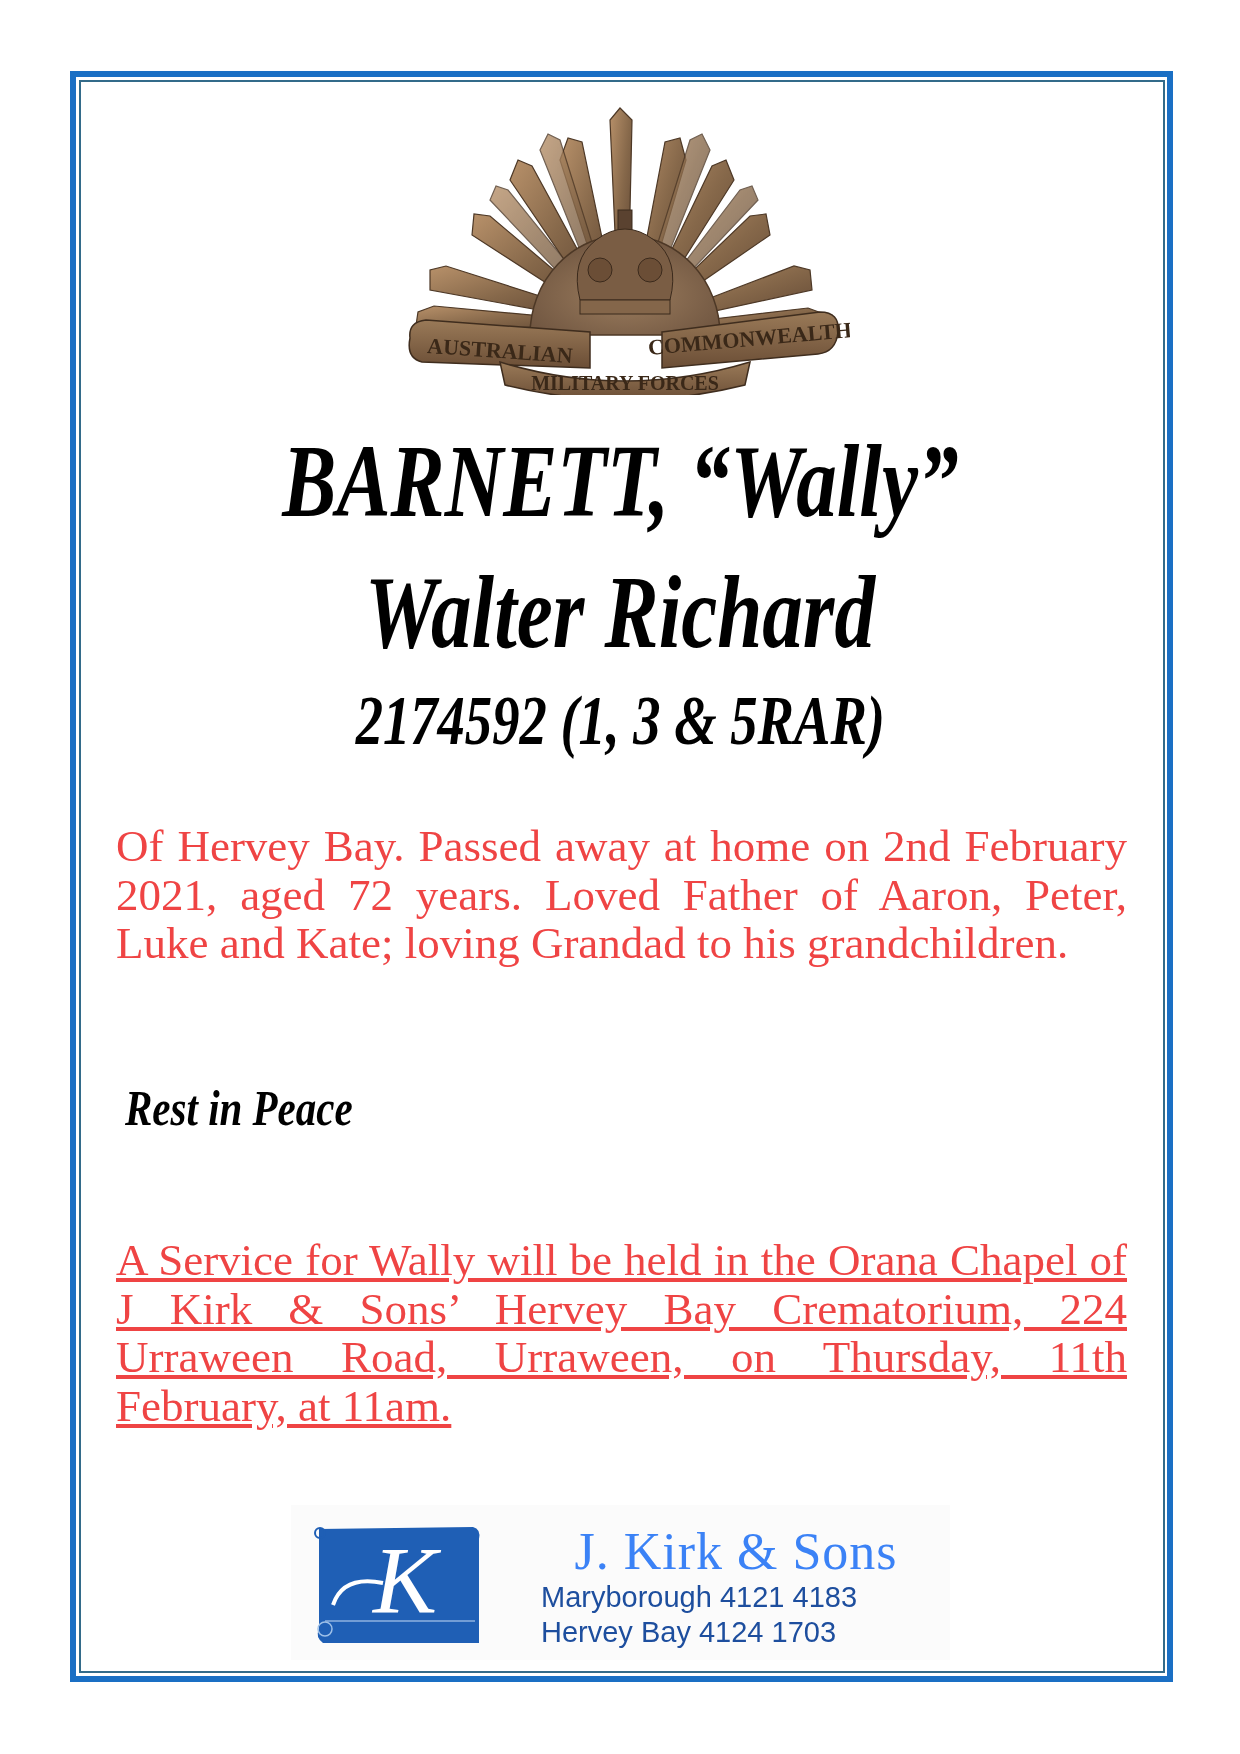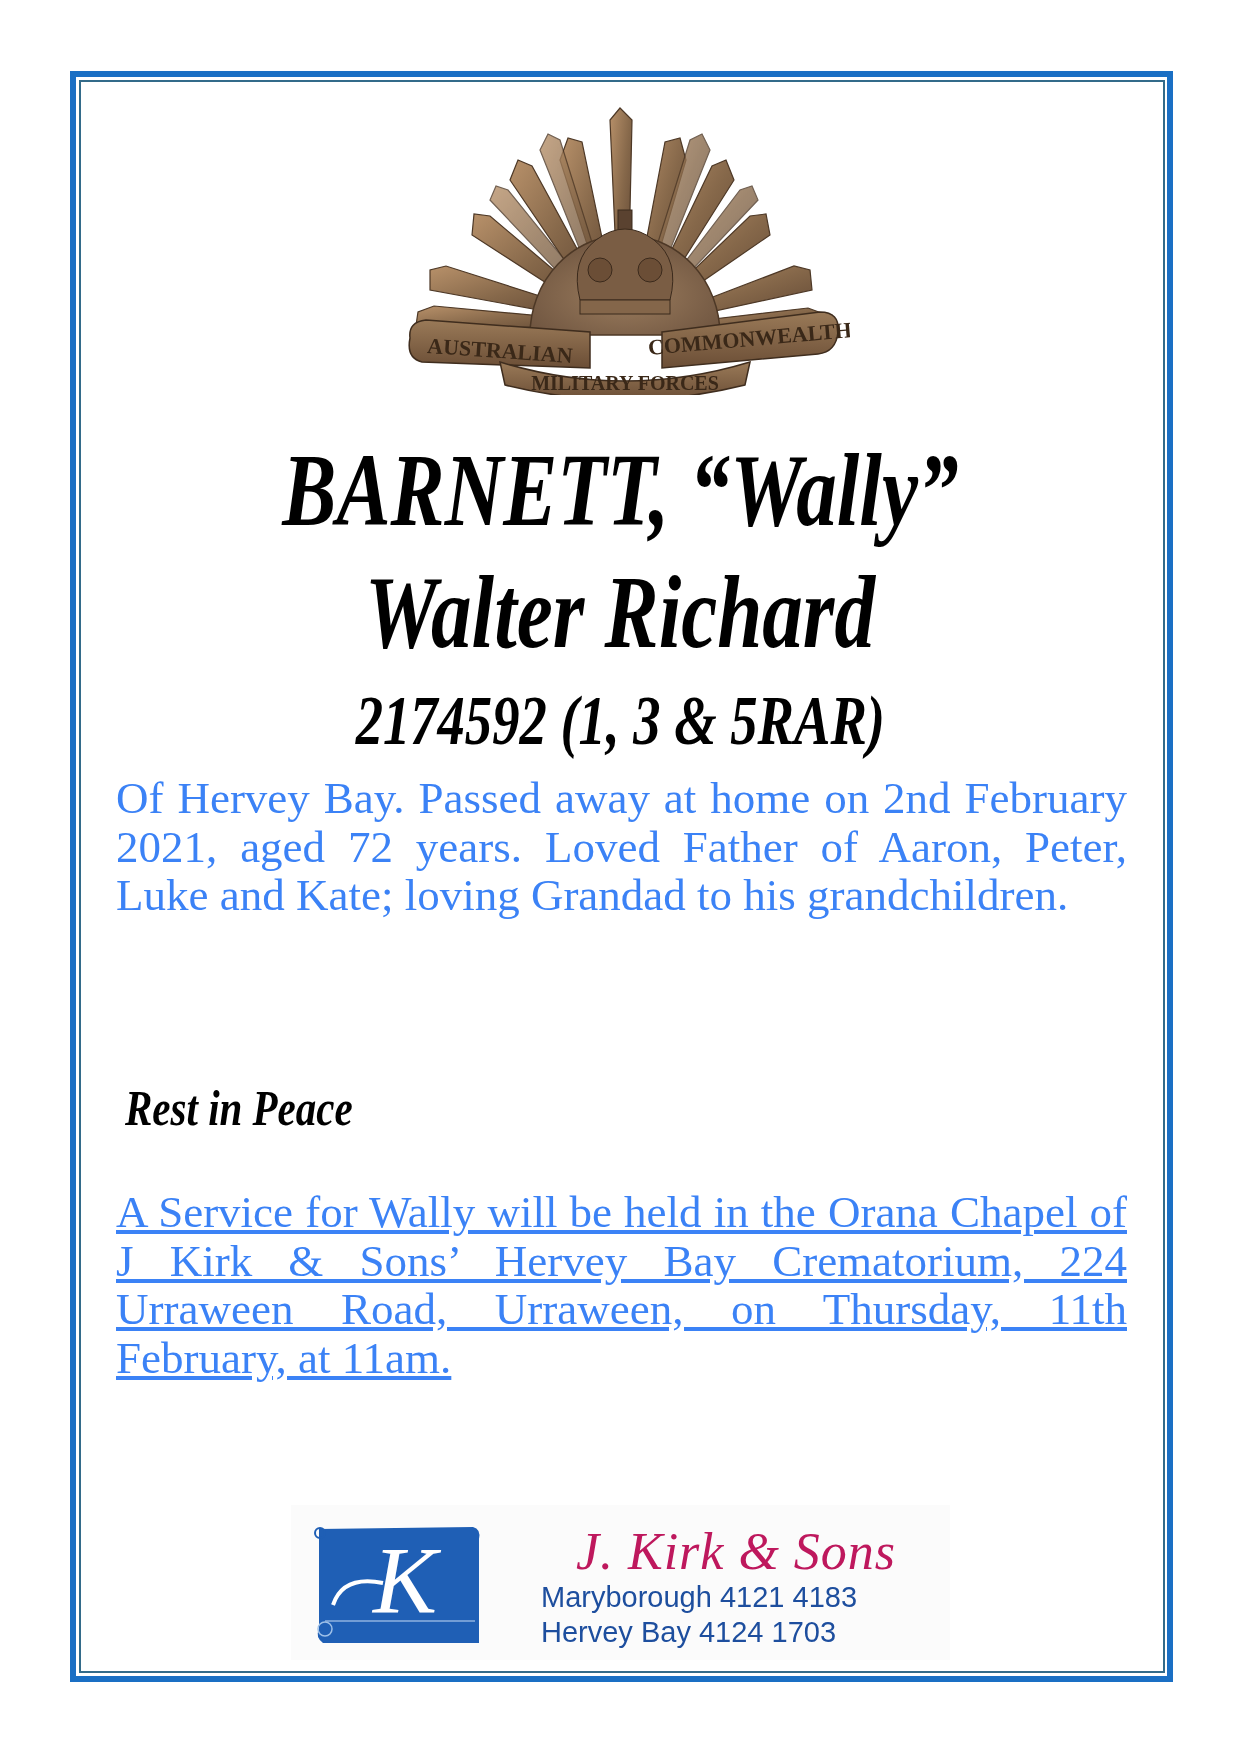--- a/index.html
+++ b/index.html
@@ -18,52 +18,52 @@
     position: absolute; left: 400px; top: 100px; width: 450px; height: 295px;
   }
 
   .heading {
     position: absolute; left: 100px; width: 1040px; text-align: center;
     font-family: "Liberation Serif", "DejaVu Serif", serif;
     font-weight: bold; font-style: italic; color: #000;
     white-space: nowrap;
   }
   .heading span { display: inline-block; transform-origin: center; }
-  .h-surname { top: 430px; font-size: 104px; line-height: 120px; }
+  .h-surname { top: 421px; font-size: 104px; line-height: 120px; }
   .h-surname span { transform: scaleX(0.78); }
   .h-given { top: 552px; font-size: 104px; line-height: 120px; }
   .h-given span { transform: scaleX(0.78); }
   .h-service { top: 676px; font-size: 70px; line-height: 90px; }
   .h-service span { transform: scaleX(0.78); }
 
   .para {
     position: absolute; left: 116px; width: 1011px;
     font-family: "Liberation Serif", "DejaVu Serif", serif;
-    font-size: 45px; line-height: 48.5px; color: #3b82f6;
-    text-align: justify; text-align-last: left;
+    font-size: 45px; line-height: 48.5px; color: #ef4444;
+    text-align: justify; text-align-last: left; margin-top: 48px;
   }
   .p-bio { top: 774px; }
   .p-service { top: 1188px; text-decoration: underline; }
 
   .rip {
     position: absolute; left: 100px; width: 1040px; top: 1078px; text-align: left;
     font-family: "Liberation Serif", "DejaVu Serif", serif;
     font-weight: bold; font-style: italic; font-size: 50px; line-height: 60px; color: #000;
   }
   .rip span { display: inline-block; transform: scaleX(0.82); }
 
   .logo {
     position: absolute; left: 291px; top: 1505px; width: 659px; height: 155px;
     background: #fbfbfb;
   }
   .logo-mark { position: absolute; left: 22px; top: 20px; width: 170px; height: 122px; }
   .logo-name {
     position: absolute; left: 240px; top: 18px; width: 410px; text-align: center;
-    font-family: "Liberation Serif", "DejaVu Serif", serif; font-style: italic;
-    font-size: 52px; line-height: 58px; color: #be185d; letter-spacing: 1px;
+    font-family: "Liberation Serif", "DejaVu Serif", serif; 
+    font-size: 52px; line-height: 58px; color: #3b82f6; letter-spacing: 1px;
   }
   .logo-phone {
     position: absolute; left: 250px; width: 390px; 
     font-family: "Liberation Sans", "DejaVu Sans", sans-serif;
     font-size: 29px; line-height: 34px; color: #1d4e9e;
   }
   .logo-phone.l1 { top: 75px; }
   .logo-phone.l2 { top: 110px; }
 </style>
 </head>

